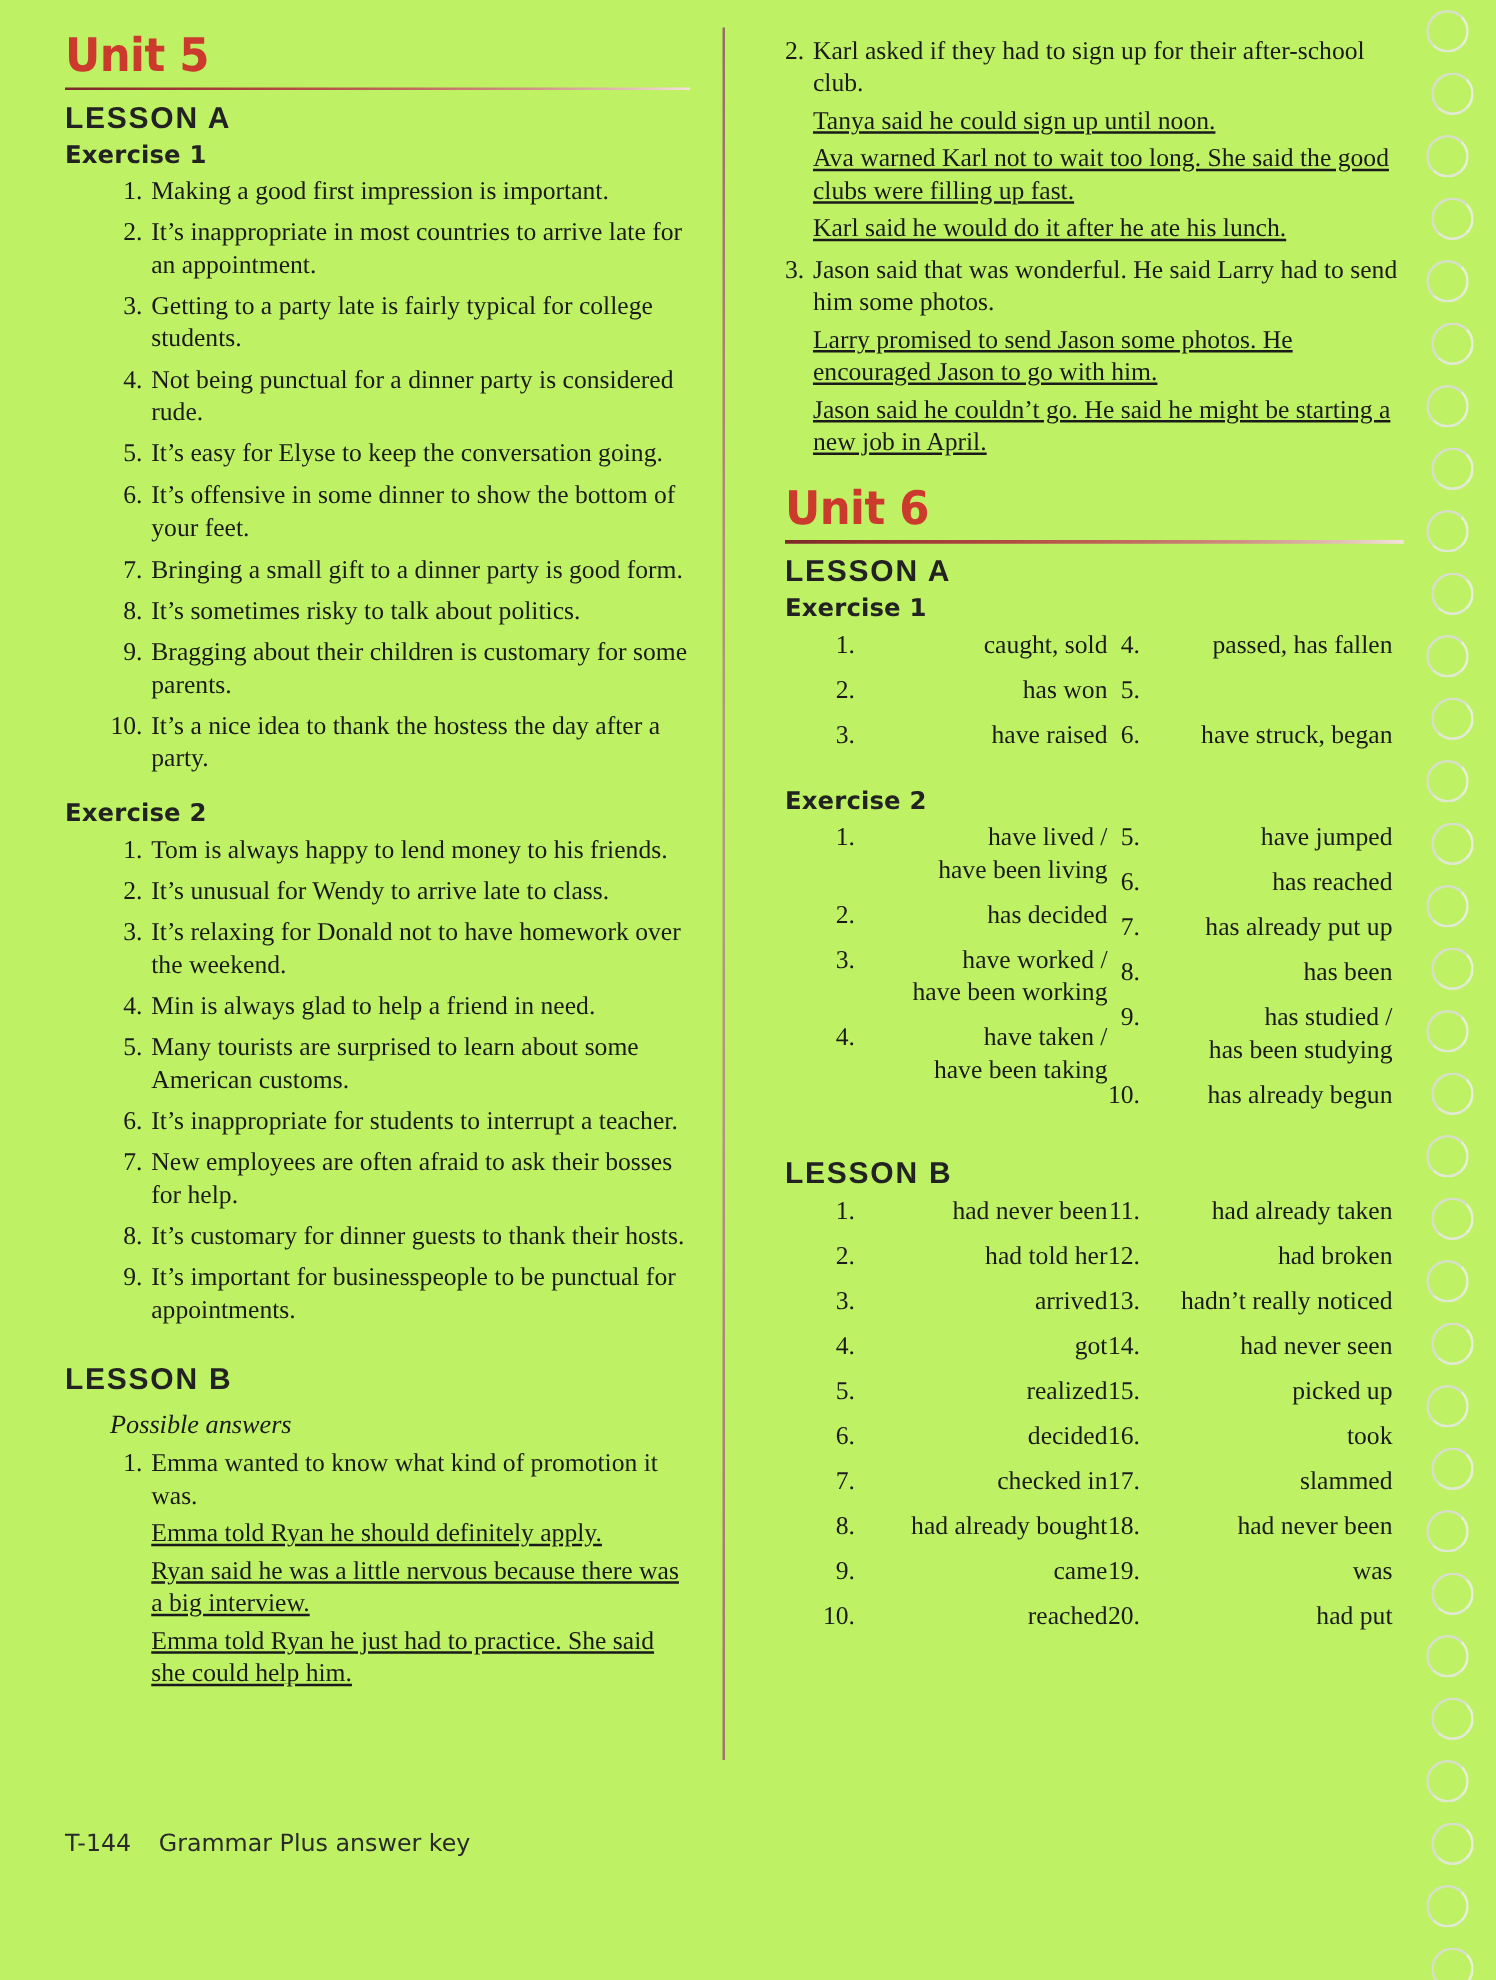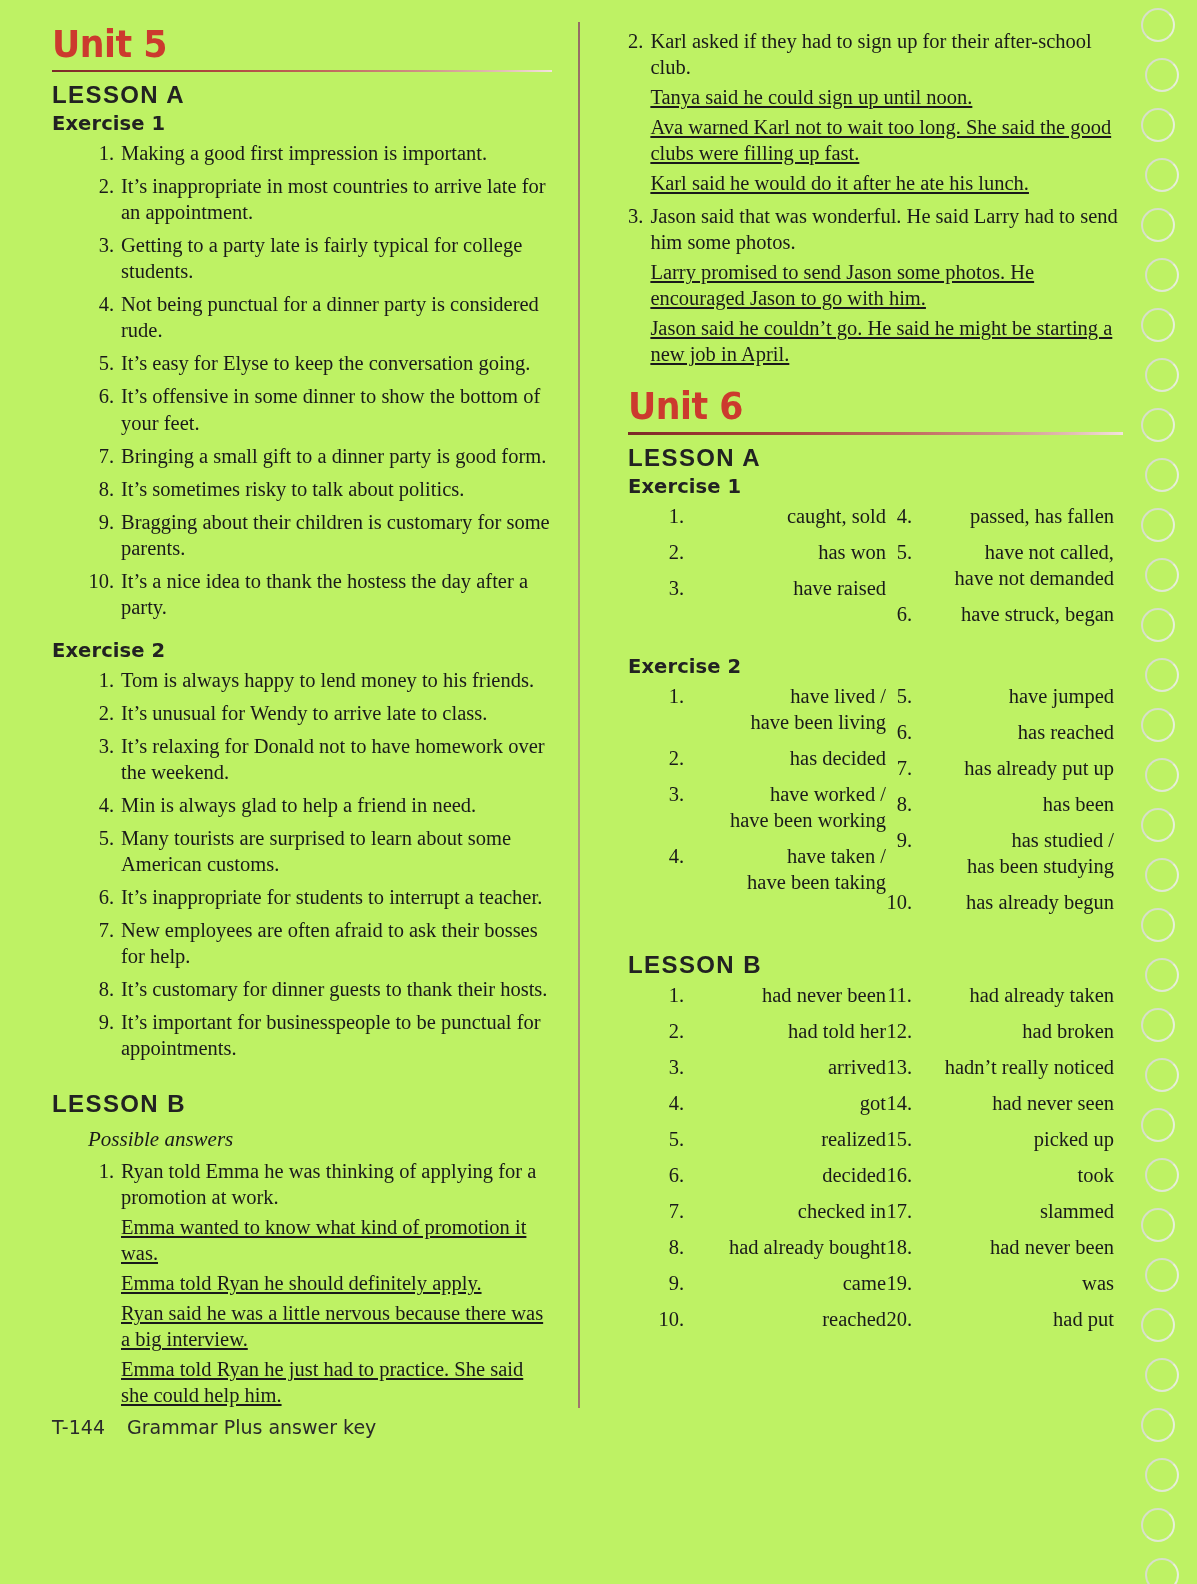--- a/index.html
+++ b/index.html
@@ -152,21 +152,21 @@
   #footer {
     position: absolute;
     left: 52px;
     top: 1416px;
     font-family: "DejaVu Sans", sans-serif;
     font-size: 19px;
     color: #2a2a2a;
     display: flex;
     align-items: baseline;
   }
-  #footer .page-num { margin-right: 22px; }
+  #footer .page-num { margin-right: 22px; margin-top: 48px; }
 </style>
 </head>
 <body>
 
 <div id="page">
 
   <div id="binding">
       <div class="ring" style="top: 8px; left: 14px;"></div>
       <div class="ring" style="top: 58px; left: 18px;"></div>
       <div class="ring" style="top: 108px; left: 14px;"></div>
@@ -299,21 +299,20 @@
       </ul>
 
     <div style="height:22px"></div>
 
     <div class="lesson-head">LESSON B</div>
     <div class="possible-answers">Possible answers</div>
     <ul class="alist">
         <li>
           <span class="num">1.</span>
           <span class="txt">
-            <span class="dlg-line">Ryan told Emma he was thinking of applying for a promotion at work.</span>
             <span class="dlg-line">Emma wanted to know what kind of promotion it was.</span>
             <span class="dlg-line">Emma told Ryan he should definitely apply.</span>
             <span class="dlg-line">Ryan said he was a little nervous because there was a big interview.</span>
             <span class="dlg-line">Emma told Ryan he just had to practice. She said she could help him.</span>
           </span>
         </li>
       </ul>
 
   </div>
 
@@ -375,24 +374,20 @@
       <div class="sub">
         <ul class="alist">
             <li>
               <span class="num">4.</span>
               <span class="txt">
                 <span class="cont">passed, has fallen</span>
               </span>
             </li>
             <li>
               <span class="num">5.</span>
-              <span class="txt">
-                <span class="cont">have not called,</span>
-                <span class="cont">have not demanded</span>
-              </span>
             </li>
             <li>
               <span class="num">6.</span>
               <span class="txt">
                 <span class="cont">have struck, began</span>
               </span>
             </li>
           </ul>
       </div>
     </div>

